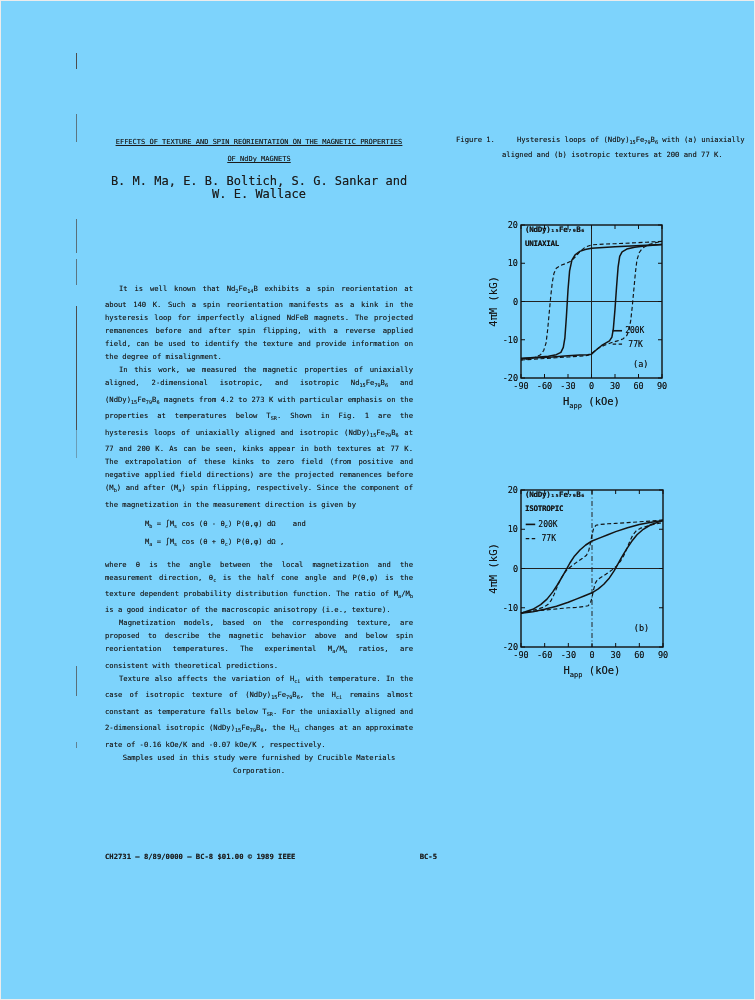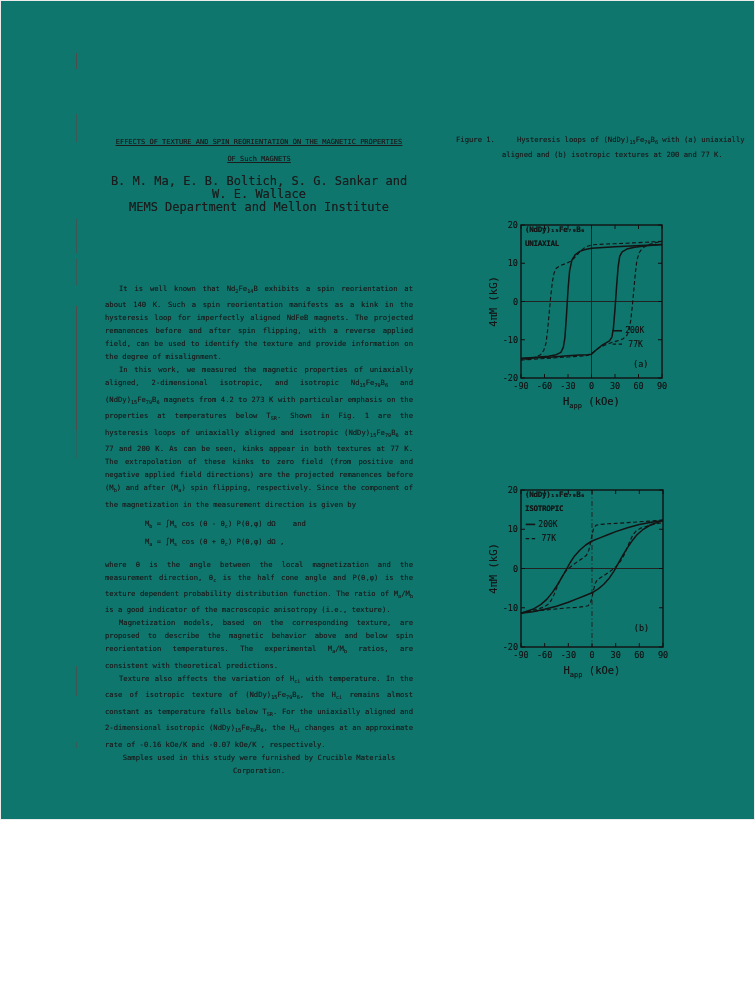--- a/index.html
+++ b/index.html
@@ -1,16 +1,16 @@
 <!DOCTYPE html>
 <html><head>
 <meta charset="utf-8">
 <style>
   html,body{margin:0;padding:0;background:#ffffff;}
-  .page{position:relative;width:755px;height:820px;background:#0f766e;overflow:hidden;
+  .page{position:relative;width:755px;height:1000px;background:#7dd3fc;overflow:hidden;
         font-family:"DejaVu Sans Mono",monospace;color:#1c1c1c;
         box-shadow:inset 0 0 0 1px #ececec;
         text-shadow:0 0 .45px rgba(20,20,20,.55);text-decoration:underline;}
   .abs{position:absolute;}
   
   .title-block{left:105px;top:134px;width:308px;text-align:center;}
   .title-line{font-size:7px;line-height:17px;text-decoration:underline;white-space:nowrap;}
   .byline{font-size:12px;line-height:13px;margin-top:7px;}
   .body-text{left:105px;top:282px;width:308px;font-size:7.2px;line-height:13px;text-align:justify;}
   .body-text p{margin:0;}
@@ -44,24 +44,23 @@
   <div class="artifact" style="top:114px;height:28px;opacity:.7;"></div>
   <div class="artifact" style="top:219px;height:34px;opacity:.75;"></div>
   <div class="artifact" style="top:259px;height:26px;opacity:.7;"></div>
   <div class="artifact" style="top:306px;height:124px;"></div>
   <div class="artifact" style="top:430px;height:28px;opacity:.4;"></div>
   <div class="artifact" style="top:666px;height:30px;opacity:.75;"></div>
   <div class="artifact" style="top:742px;height:6px;opacity:.6;"></div>
 
   <div class="abs title-block">
     <div class="title-line">EFFECTS OF TEXTURE AND SPIN REORIENTATION ON THE MAGNETIC PROPERTIES</div>
-    <div class="title-line">OF Such MAGNETS</div>
+    <div class="title-line">OF NdDy MAGNETS</div>
     <div class="byline">
       <div>B. M. Ma, E. B. Boltich, S. G. Sankar and W. E. Wallace</div>
-      <div>MEMS Department and Mellon Institute</div>
     </div>
   </div>
 
   <div class="abs caption">
     <span class="caption-label">Figure 1.</span><span>Hysteresis loops of (NdDy)<sub>15</sub>Fe<sub>79</sub>B<sub>6</sub> with (a) uniaxially aligned and (b) isotropic textures at 200 and 77 K.</span>
   </div>
 
   <svg class="chart" style="left:456px;top:204px;" width="264" height="218" viewBox="0 0 264 218">
       <line x1="65" y1="97.5" x2="206" y2="97.5" stroke="#222" stroke-width="1"></line>
       <line x1="135.5" y1="21" x2="135.5" y2="174" stroke="#222" stroke-width="1"></line>

